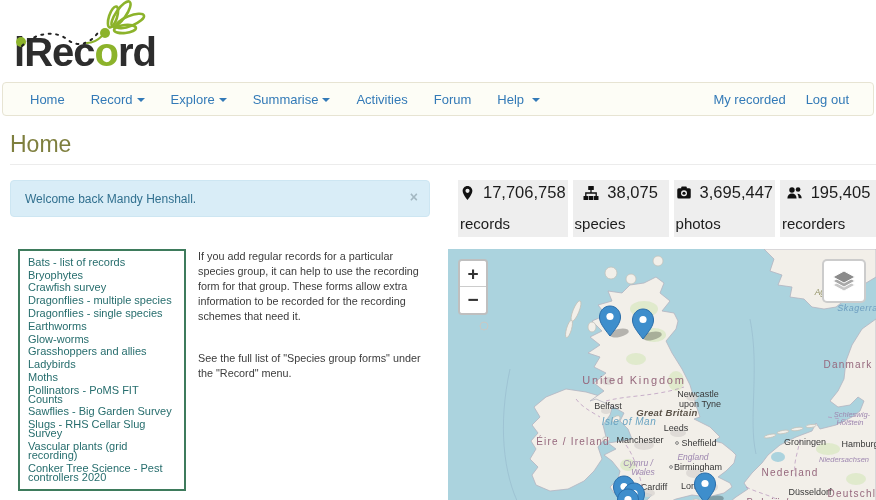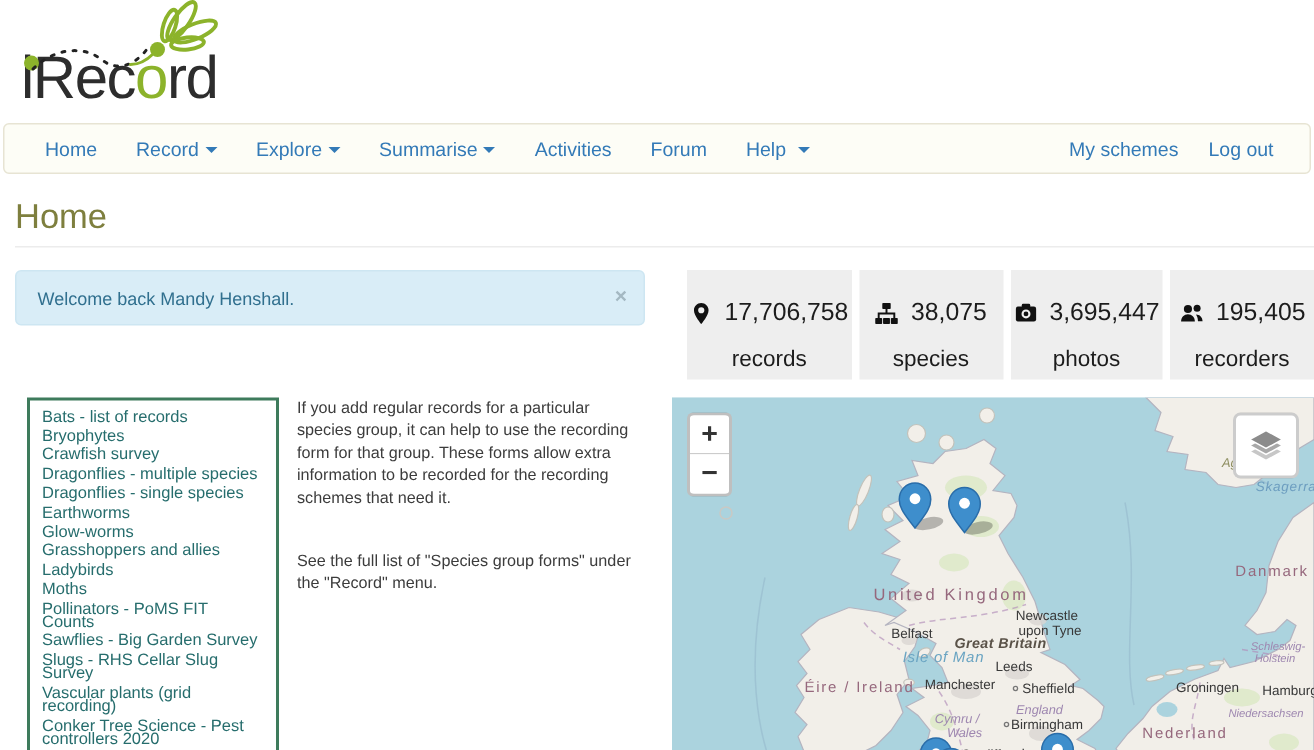--- a/index.html
+++ b/index.html
@@ -2,21 +2,21 @@
 <html><head>
 <meta charset="utf-8">
 <style>
   * { margin:0; padding:0; box-sizing:border-box; }
   html,body { width:876px; height:500px; overflow:hidden; background:#fff;
               font-family:"Liberation Sans", sans-serif; }
 
   
   .site-header { height:80px; padding-left:8px; position:relative; background:#fff; }
   .logo { position:relative; width:160px; height:78px; cursor:pointer; }
-  .logo-word { position:absolute; left:6px; bottom:6px; font-size:40px; font-weight:normal;
+  .logo-word { position:absolute; left:6px; bottom:6px; font-size:40px; font-weight:bold;
                letter-spacing:-1px; color:#2d2d2d; line-height:40px; }
   .logo-o { color:#8cb32b; }
   .logo-idot { position:absolute; left:2px; top:5px; width:10px; height:10px;
                background:#8cb32b; border-radius:50%; }
   .logo-fly { position:absolute; left:0; top:0; pointer-events:none; }
 
   
   .navbar { margin:2px 2px 0 2px; height:34px; background:#fdfdf6;
             border:1px solid #e7e4d3; border-radius:4px;
             display:flex; align-items:center; padding:0 14px; font-size:13px; }
@@ -32,21 +32,21 @@
   h1.page-title { margin-top:15px; font-size:23px; font-weight:normal; color:#7e7f3e;
                   padding-bottom:6px; border-bottom:1px solid #ececec; }
 
   .row1 { display:flex; margin-top:15px; gap:28px; }
   .alert-info { width:420px; height:37px; background:#d9edf7; border:1px solid #cde6f2;
                 border-radius:4px; color:#31708f; font-size:12px; padding:11px 14px;
                 position:relative; flex:none; }
   .alert-close { position:absolute; right:11px; top:9px; color:#a4b8c2; font-weight:bold;
                  font-size:14px; cursor:pointer; line-height:14px; }
   .stats { flex:1; display:flex; gap:5px; }
-  .stat { flex:1; background:#eeeeee; text-align:center; padding:19px 2px 5px 2px; }
+  .stat { flex:1; background:#eeeeee; text-align:left; padding:3px 2px 5px 2px; }
   .stat-top { display:flex; align-items:center; justify-content:center; gap:8px; }
   .stat-top svg { flex:none; }
   .stat-value { font-size:16.5px; color:#1c1c1c; }
   .stat-label { font-size:15px; color:#1c1c1c; margin-top:13px; }
 
   .row2 { display:flex; margin-top:12px; }
   .left-col { width:428px; flex:none; }
   .forms-flex { display:flex; }
   .species-box { width:168px; margin-left:8px; border:2px solid #3e7b5c; background:#fff;
                  padding:5px 8px; flex:none; }
@@ -116,21 +116,21 @@
   <div class="nav-left">
     <a class="nav-item">Home</a>
     <a class="nav-item"><span>Record</span><span class="caret"></span></a>
     <a class="nav-item"><span>Explore</span><span class="caret"></span></a>
     <a class="nav-item"><span>Summarise</span><span class="caret"></span></a>
     <a class="nav-item">Activities</a>
     <a class="nav-item">Forum</a>
     <a class="nav-item"><span>Help</span> <span class="caret"></span></a>
   </div>
   <div class="nav-right">
-    <a class="nav-item">My schemes</a>
+    <a class="nav-item">My recorded</a>
     <a class="nav-item">Log out</a>
   </div>
 </div>
 
 <div class="content">
   <h1 class="page-title">Home</h1>
 
   <div class="row1">
     <div class="alert-info">
       <span>Welcome back Mandy Henshall.</span>

